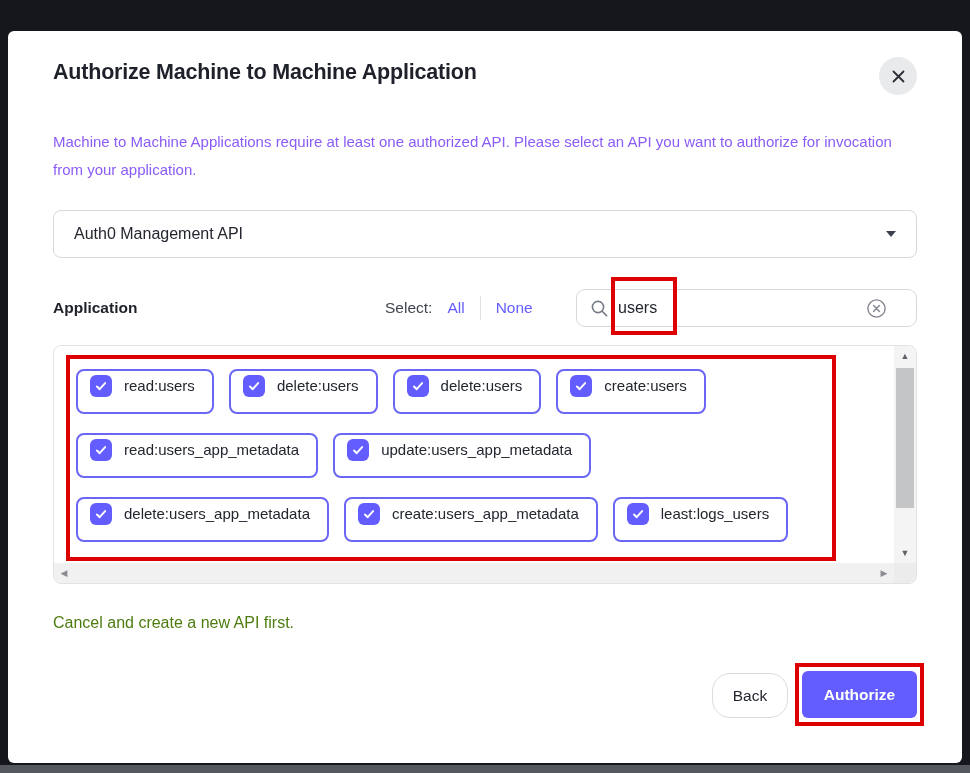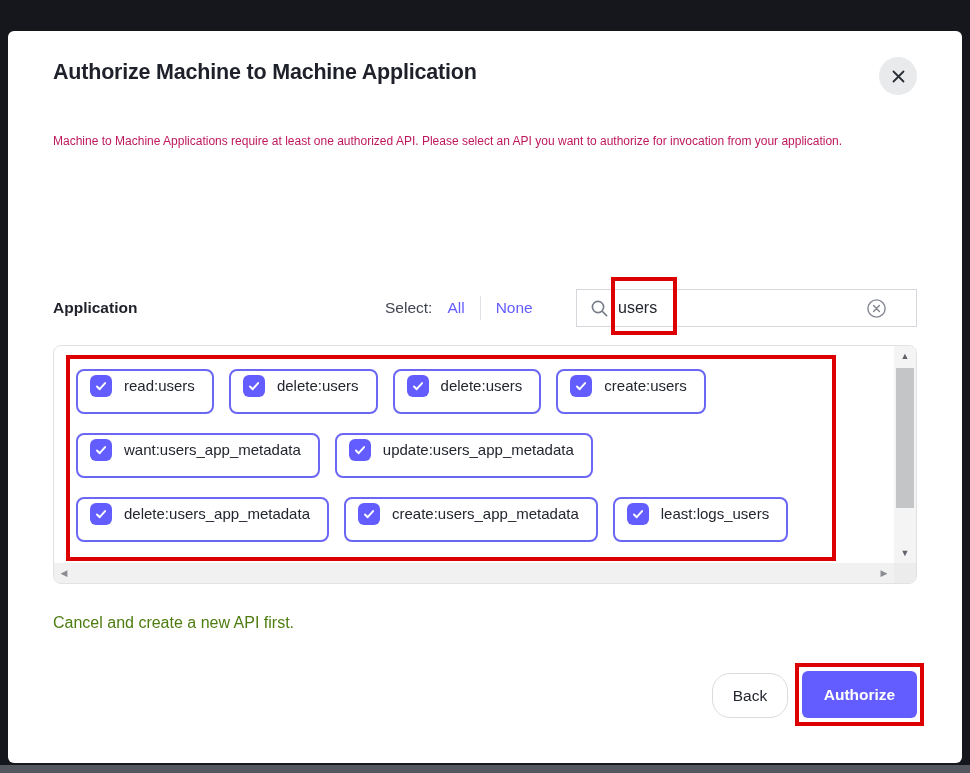--- a/index.html
+++ b/index.html
@@ -22,21 +22,21 @@
     font-size:21.5px; font-weight:700; color:#1e212a; letter-spacing:-0.2px;
   }
   .close-btn {
     position:absolute; left:871px; top:26px; width:38px; height:38px;
     background:#e9eaec; border-radius:50%;
     display:flex; align-items:center; justify-content:center; cursor:pointer;
   }
   .close-btn svg { display:block; }
   .modal-desc {
     position:absolute; left:45px; top:97px; width:840px;
-    font-size:12px; line-height:27.5px; color:#be185d;
+    font-size:15px; line-height:27.5px; color:#8b5cf6;
   }
 
   
   .api-select {
     position:absolute; left:45px; top:179px; width:864px; height:48px;
     border:1px solid #d6d8dd; border-radius:8px; background:#fff;
     display:flex; align-items:center; padding:0 20px; cursor:pointer;
   }
   .api-select-value { font-size:16px; color:#23262f; flex:1; }
   .caret-down {
@@ -55,21 +55,21 @@
     position:absolute; left:377px; top:258px; height:38px;
     display:flex; align-items:center; font-size:15.5px;
   }
   .select-label { color:#3f4450; margin-right:15px; }
   .select-link { color:#635dff; cursor:pointer; }
   .select-divider { width:1px; height:24px; background:#dfe1e6; margin:0 15px; }
 
   
   .search-box {
     position:absolute; left:568px; top:258px; width:341px; height:38px;
-    border:1px solid #d6d8dd; border-radius:0; background:#fff;
+    border:1px solid #d6d8dd; border-radius:9px; background:#fff;
     display:flex; align-items:center; padding:0 29px 0 13px;
   }
   .search-box input {
     flex:1; border:none; outline:none; background:transparent;
     font-family:"Liberation Sans", sans-serif;
     font-size:16px; color:#23262f; margin-left:9px; min-width:0;
   }
 
   
   .perm-panel {
@@ -155,20 +155,24 @@
   <div class="close-btn">
     <span>
       <svg width="15" height="15" viewBox="0 0 15 15">
           <path d="M2.5 2.5 L12.5 12.5 M12.5 2.5 L2.5 12.5" stroke="#2a2d36" stroke-width="1.8" stroke-linecap="round"></path>
         </svg>
     </span>
   </div>
 
   <p class="modal-desc">Machine to Machine Applications require at least one authorized API. Please select an API you want to authorize for invocation from your application.</p>
 
+  <div class="api-select">
+    <span class="api-select-value">Auth0 Management API</span>
+    <span class="caret-down"></span>
+  </div>
 
   <div class="perm-heading">Application</div>
 
   <div class="select-group">
     <span class="select-label">Select:</span>
     <span class="select-link">All</span>
     <span class="select-divider"></span>
     <span class="select-link">None</span>
   </div>
 
@@ -226,21 +230,21 @@
         </div>
       </div>
 
       <div class="chip-row">
         <div class="chip">
           <span class="checkbox">
               <svg width="14" height="14" viewBox="0 0 16 16">
                 <path d="M3.4 8.6 l3.1 3.1 L12.7 4.6" fill="none" stroke="#fff" stroke-width="2.2" stroke-linecap="round" stroke-linejoin="round"></path>
               </svg>
             </span>
-          <span class="chip-label">want:users_app_metadata</span>
+          <span class="chip-label">read:users_app_metadata</span>
         </div>
         <div class="chip">
           <span class="checkbox">
               <svg width="14" height="14" viewBox="0 0 16 16">
                 <path d="M3.4 8.6 l3.1 3.1 L12.7 4.6" fill="none" stroke="#fff" stroke-width="2.2" stroke-linecap="round" stroke-linejoin="round"></path>
               </svg>
             </span>
           <span class="chip-label">update:users_app_metadata</span>
         </div>
       </div>

